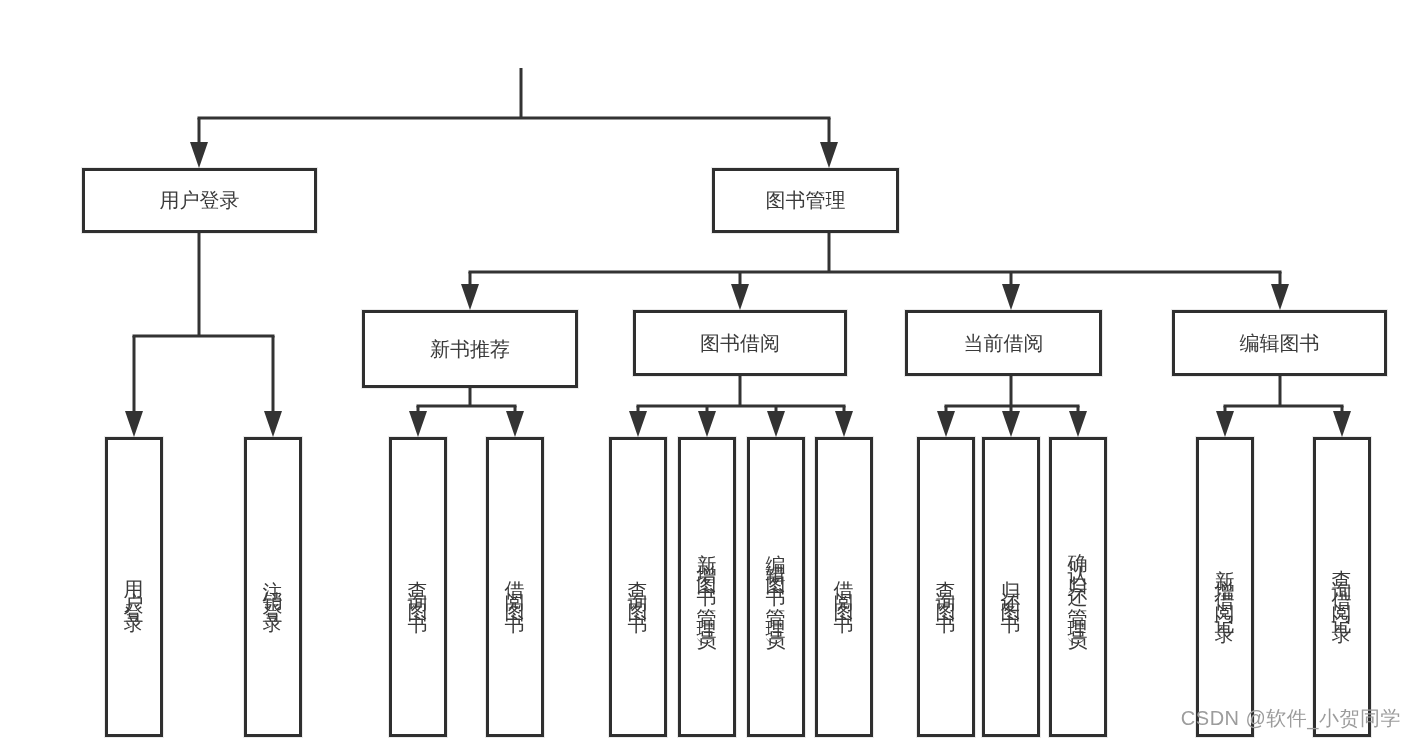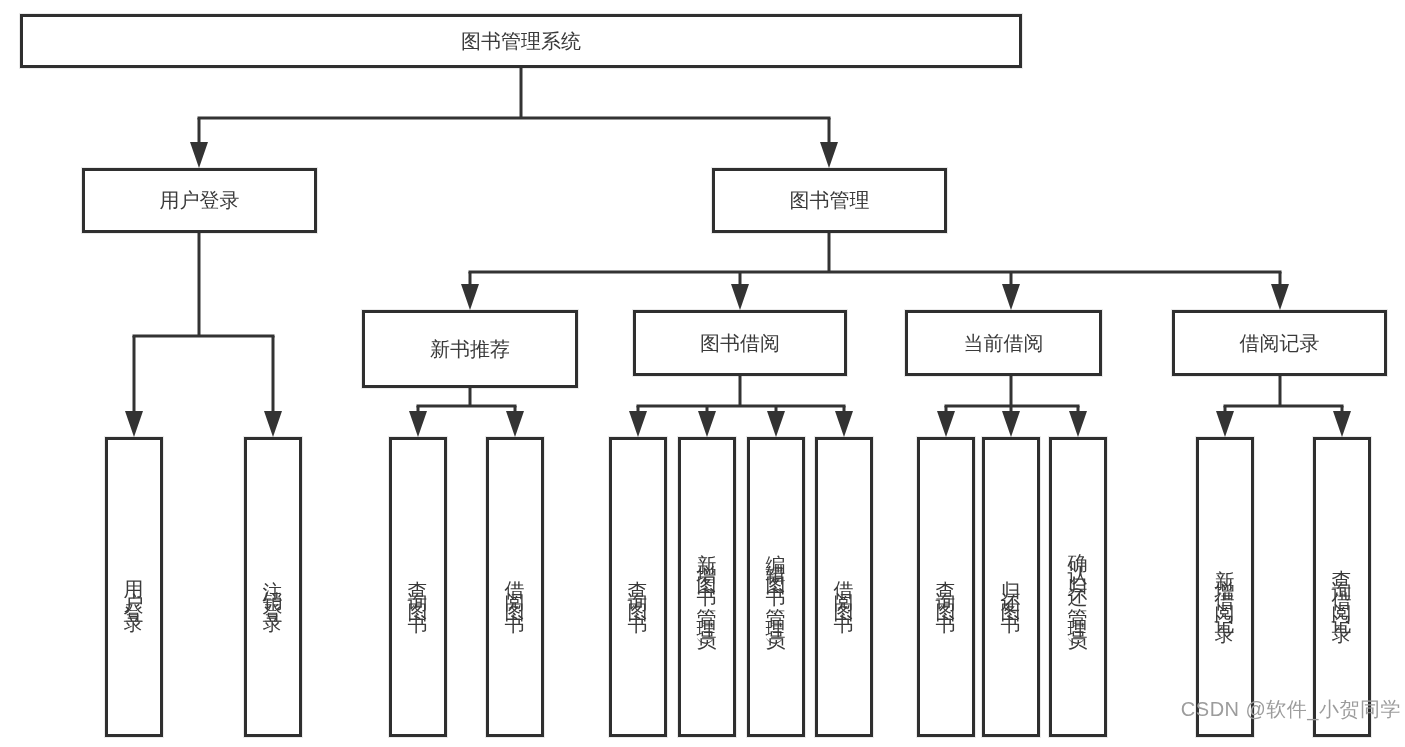--- a/index.html
+++ b/index.html
@@ -18,33 +18,33 @@
     box-shadow:0 0 0 1px rgba(0,0,0,0.08);
   }
   .leaf .vtext{
     writing-mode:vertical-rl;text-orientation:mixed;
     letter-spacing:11px;line-height:1.0;
     white-space:nowrap;
   }
   
   .n-root   {left:20px;  top:14px;  width:1002px; height:54px;}
   .n-login  {left:82px;  top:168px; width:235px;  height:65px;}
-  .n-mgmt   {left:712px; top:168px; width:235px;  height:65px;}
+  .n-mgmt   {left:712px; top:168px; width:187px;  height:65px;}
   .n-newrec {left:362px; top:310px; width:216px;  height:78px;}
   .n-borrow {left:633px; top:310px; width:214px;  height:66px;}
   .n-current{left:905px; top:310px; width:197px;  height:66px;}
   .n-records{left:1172px;top:310px; width:215px;  height:66px;}
   .leaf{top:437px;width:58px;height:300px;}
   .l-1a{left:105px;} .l-1b{left:244px;}
   .l-2a{left:389px;} .l-2b{left:486px;}
   .l-3a{left:609px;} .l-3b{left:678px;} .l-3c{left:747px;} .l-3d{left:815px;}
   .l-4a{left:917px;} .l-4b{left:982px;} .l-4c{left:1049px;}
   .l-5a{left:1196px;} .l-5b{left:1313px;}
   .watermark{
-    position:absolute;z-index:5;right:4px;bottom:24px;
+    position:absolute;z-index:5;right:4px;bottom:15px;
     color:#9c9c9c;font-size:20px;letter-spacing:0.5px;
   }
 </style>
 </head>
 <body>
 
 <div class="stage">
 
   <svg class="wires" width="1405" height="747" viewBox="0 0 1405 747">
     <g stroke="#333333" stroke-width="3" fill="none">
@@ -105,42 +105,39 @@
       <polygon points="767,411 785,411 776,437"></polygon>
       <polygon points="835,411 853,411 844,437"></polygon>
       <polygon points="937,411 955,411 946,437"></polygon>
       <polygon points="1002,411 1020,411 1011,437"></polygon>
       <polygon points="1069,411 1087,411 1078,437"></polygon>
       <polygon points="1216,411 1234,411 1225,437"></polygon>
       <polygon points="1333,411 1351,411 1342,437"></polygon>
     </g>
   </svg>
 
-  <div class="box n-root">
-    <span>图书管理系统</span>
-  </div>
 
   <div class="box n-login">
     <span>用户登录</span>
   </div>
   <div class="box n-mgmt">
     <span>图书管理</span>
   </div>
 
   <div class="box n-newrec">
     <span>新书推荐</span>
   </div>
   <div class="box n-borrow">
     <span>图书借阅</span>
   </div>
   <div class="box n-current">
     <span>当前借阅</span>
   </div>
   <div class="box n-records">
-    <span>借阅记录</span>
+    <span>编辑图书</span>
   </div>
 
   <div class="box leaf l-1a">
     <span class="vtext">用户登录</span>
   </div>
   <div class="box leaf l-1b">
     <span class="vtext">注销登录</span>
   </div>
 
   <div class="box leaf l-2a">

